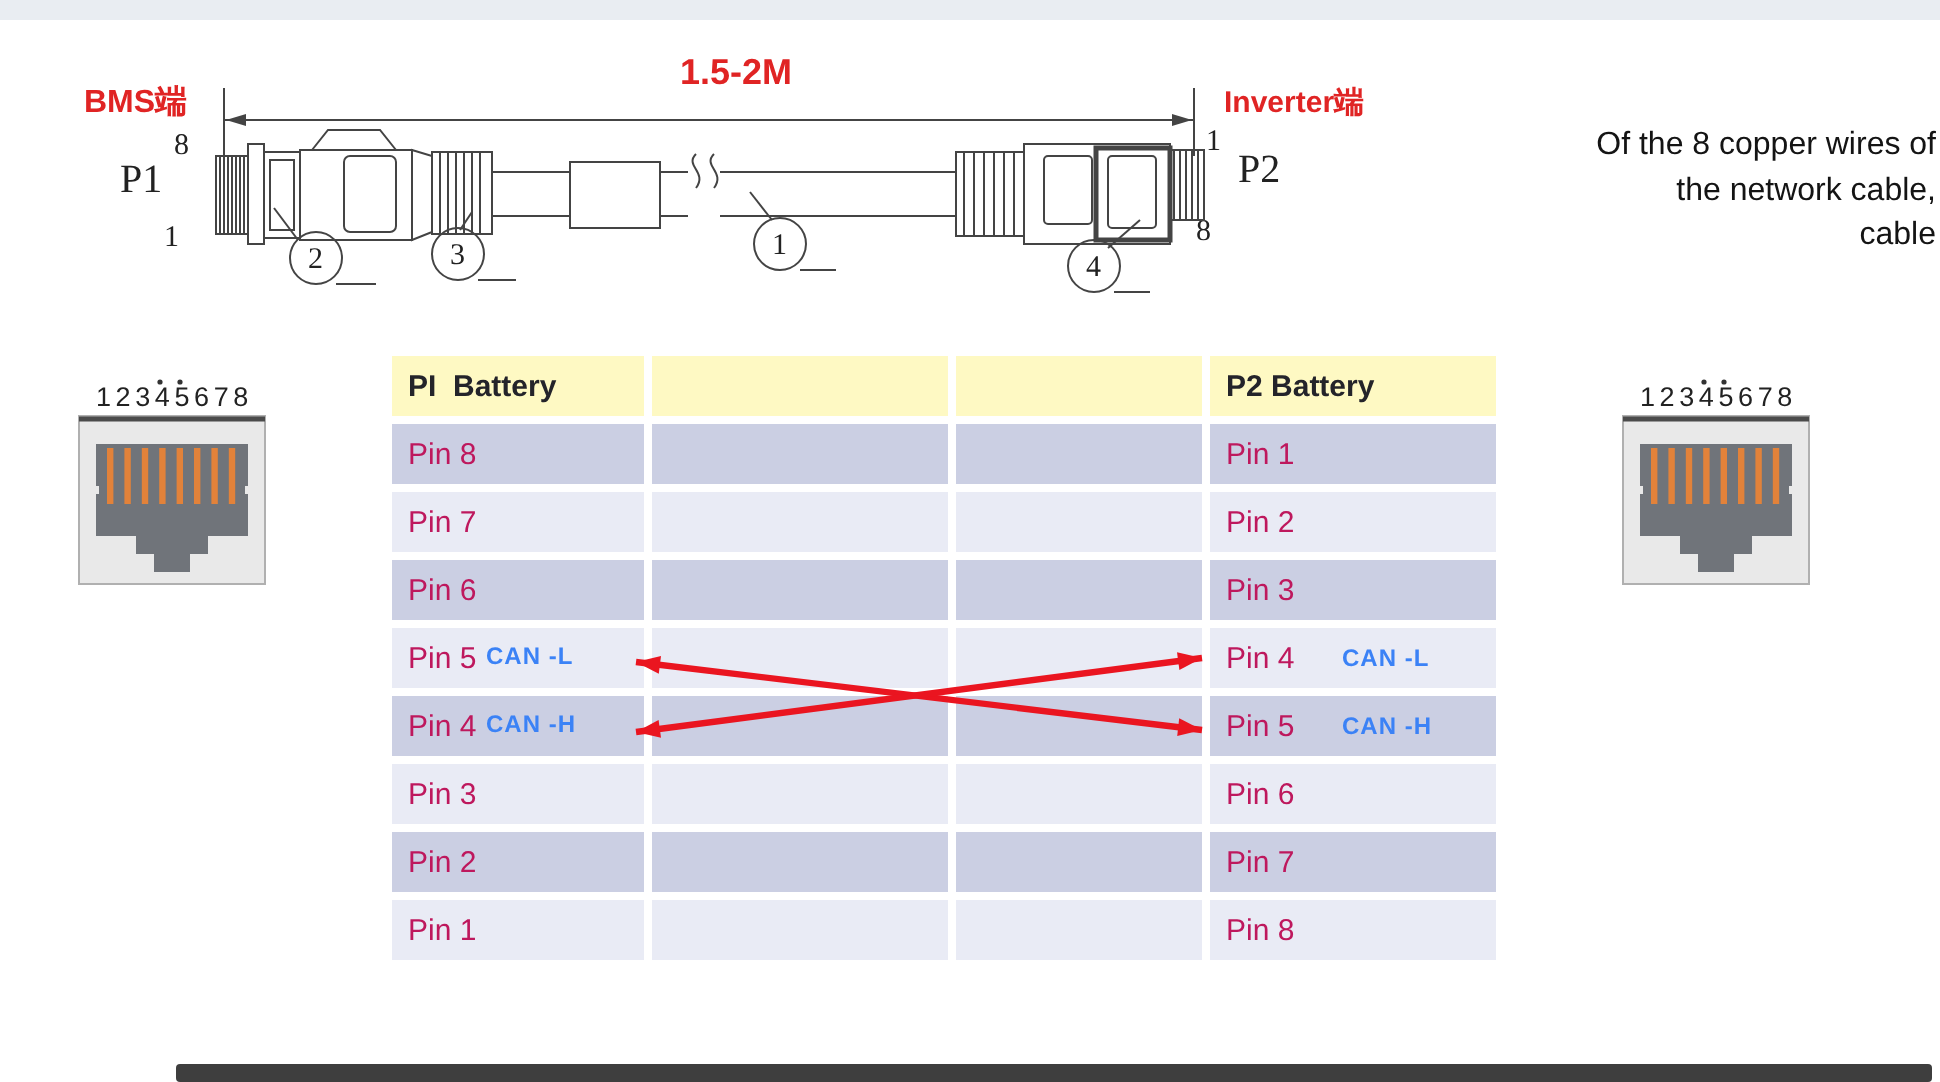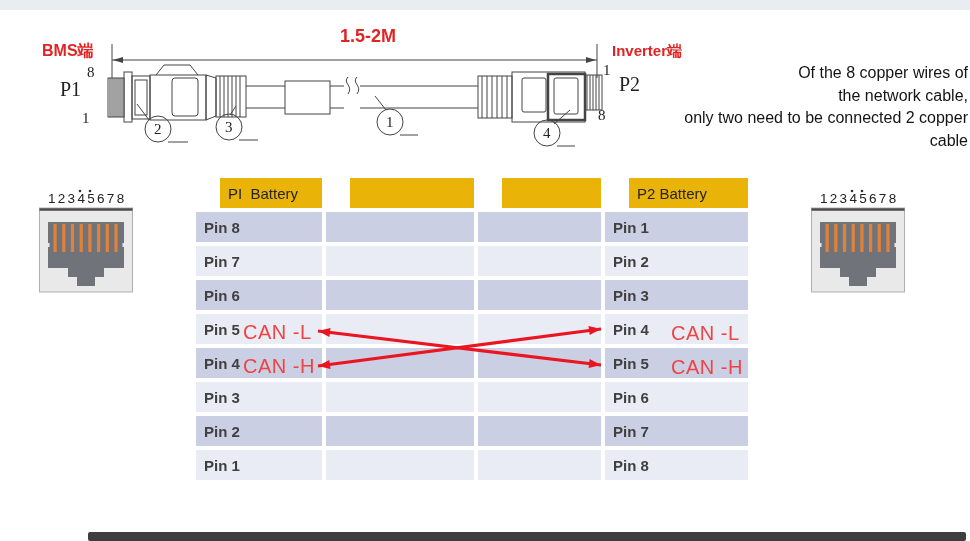--- a/index.html
+++ b/index.html
@@ -9,26 +9,26 @@
   
   #top-strip{left:0;top:0;width:970px;height:10px;background:#e9edf2;}
   
   #note{left:618px;top:62px;width:350px;text-align:right;color:#141414;
         font-size:16px;line-height:22.5px;}
   
   #pin-table{left:196px;top:178px;display:grid;
              grid-template-columns:126px 148px 123px 143px;
              grid-auto-rows:30px;gap:4px;}
   .cell{display:flex;align-items:center;padding-left:8px;box-sizing:border-box;
-        font-size:15px;color:#404040;font-weight:bold;}
-  .hd{background:#eab308;font-weight:normal;color:#24242a;white-space:pre;margin-left:24px;}
+        font-size:15px;color:#be185d;}
+  .hd{background:#fef9c3;font-weight:bold;color:#24242a;white-space:pre;}
   .dk{background:#cbcfe3;}
   .lt{background:#e9ebf5;}
   
-  .can{color:#ef4444;font-size:20px;letter-spacing:.5px;}
+  .can{color:#3b82f6;font-size:12px;letter-spacing:.5px;font-weight:bold;}
   #can-p1-l{left:243px;top:321px;}
   #can-p1-h{left:243px;top:355px;}
   #can-p2-l{left:671px;top:322px;}
   #can-p2-h{left:671px;top:356px;}
   
   #bottom-bar{left:88px;top:532px;width:878px;height:9px;background:#3e3e3e;border-radius:2px;}
   svg text{font-family:"Liberation Serif",serif;fill:#222;}
   svg .sans{font-family:"Liberation Sans",sans-serif;}
   .ln{stroke:#444;stroke-width:1;fill:none;}
   .red{fill:#e02424;font-weight:bold;}
@@ -140,21 +140,20 @@
     <line class="ln" x1="540" y1="96" x2="524" y2="110"></line>
     <circle class="ln" cx="517" cy="119" r="13"></circle>
     <text x="513" y="124">4</text>
     <line class="ln" x1="527" y1="132" x2="545" y2="132"></line>
   </g>
 </svg>
 
 <div id="note" class="abs">
   <div>Of the 8 copper wires of</div>
   <div>the network cable,</div>
-  <div>only two need to be connected 2 copper</div>
   <div>cable</div>
 </div>
 
 <svg class="abs" style="left:38px;top:186px" width="100" height="112" viewBox="0 0 100 112">
   <text class="sans" x="10" y="17" font-size="13.5" letter-spacing="2.3" fill="#222">12345678</text>
   <circle cx="42" cy="5" r="1.3" fill="#333"></circle>
     <circle cx="52" cy="5" r="1.3" fill="#333"></circle>
   <rect x="1.5" y="22" width="93" height="84" fill="#e9e9e9" stroke="#b0b0b0"></rect>
   <line x1="1.5" y1="23.5" x2="94.5" y2="23.5" stroke="#4b4b4b" stroke-width="2.5"></line>
   <path d="M10,36 H86 V82 H66 V91 H57 V100 H39 V91 H30 V82 H10 Z" fill="#70747a"></path>

